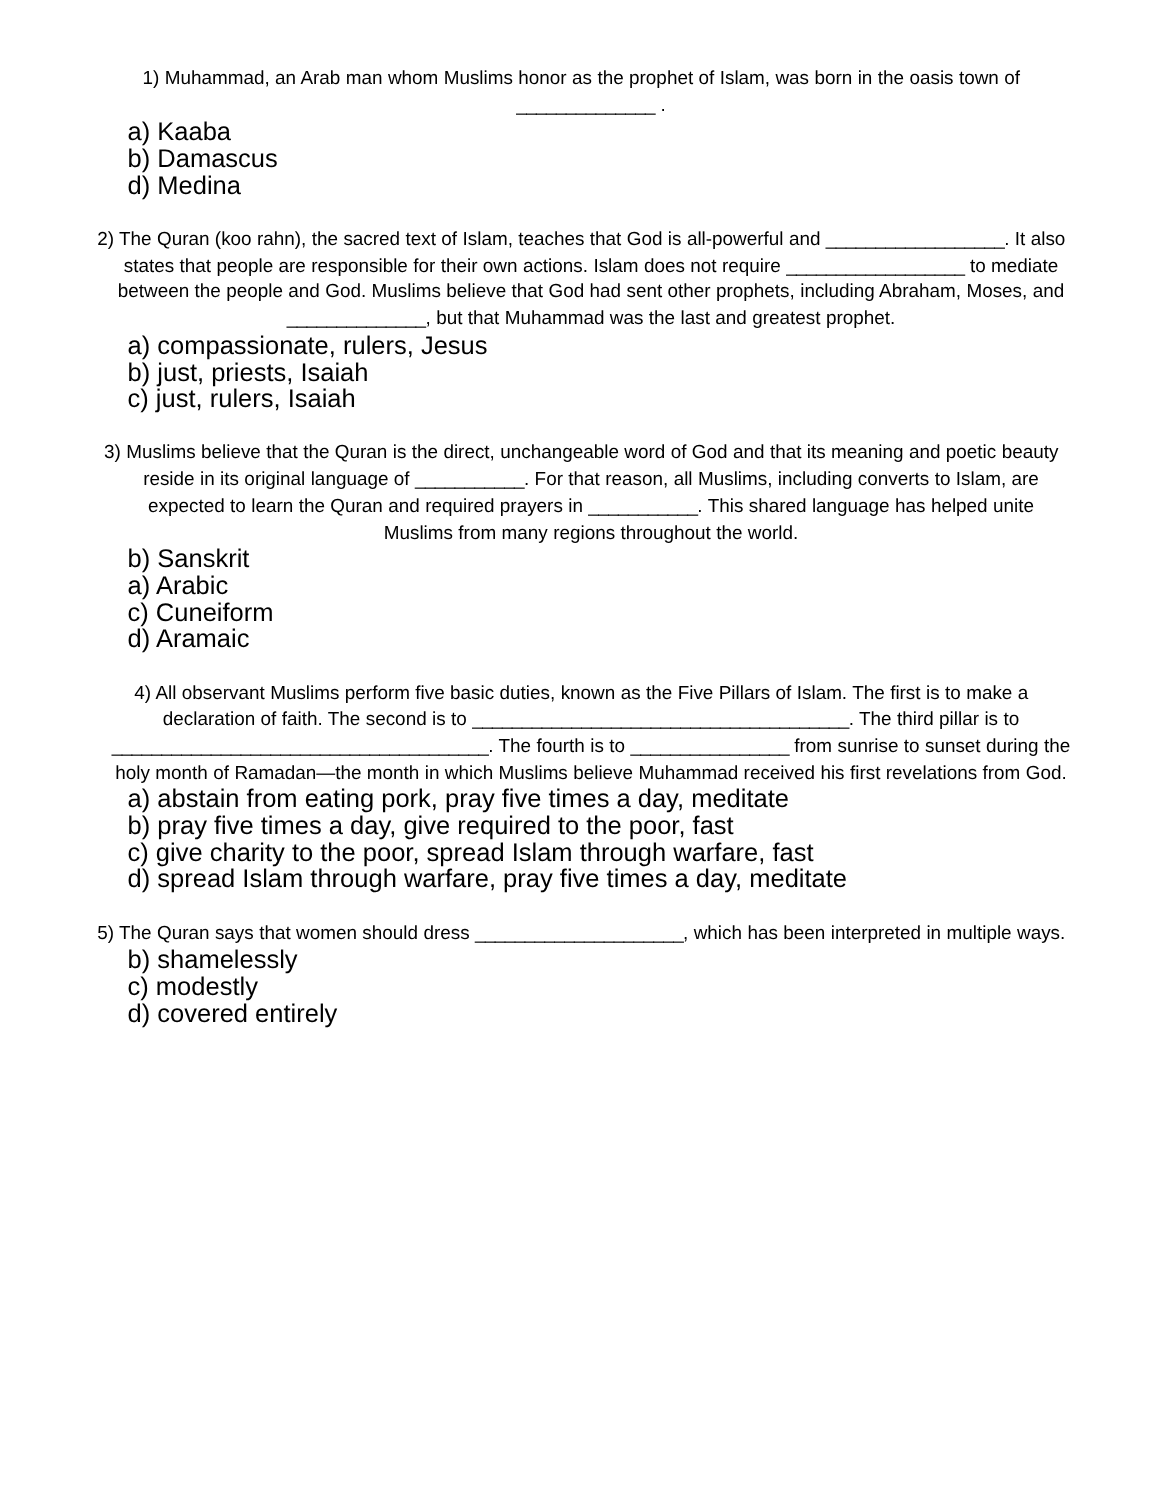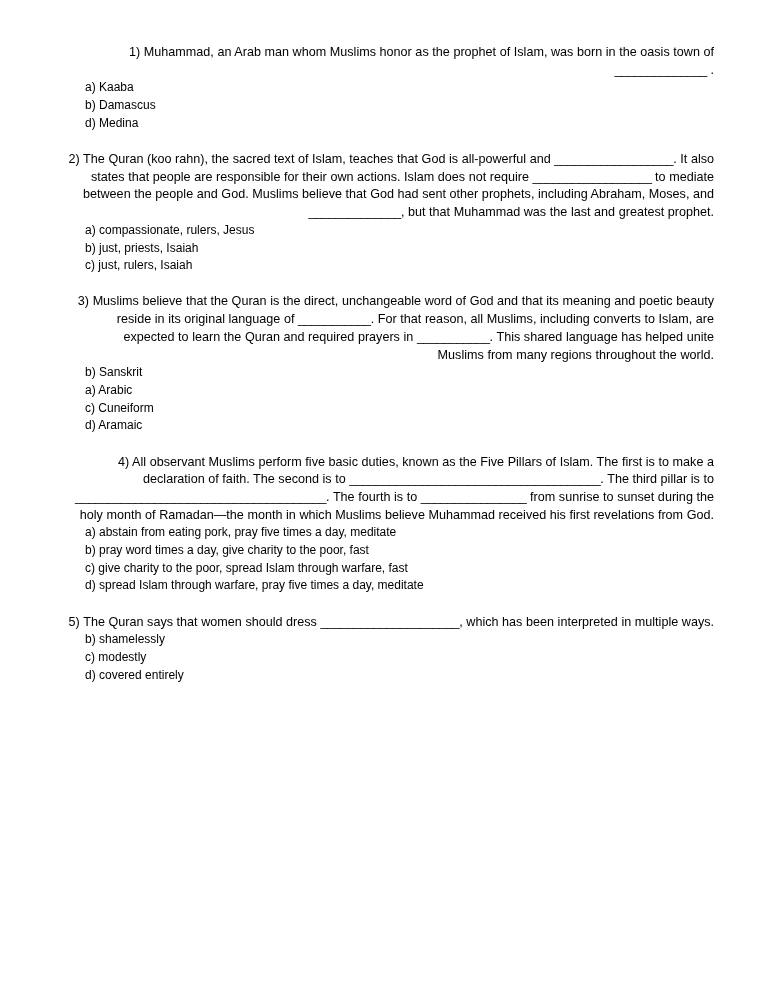--- a/index.html
+++ b/index.html
@@ -29,40 +29,40 @@
   .question-block {
     margin-bottom: 18.5px;
   }
   .question-block:last-child {
     margin-bottom: 0;
   }
   
   .question-text {
     font-size: 12.6px;
     line-height: 17.7px;
-    text-align: right;
+    text-align: center;
     padding-left: 13px;
     text-indent: -13px;
     margin: 0 0 0 0;
     word-spacing: 0.1px;
   }
   .q-num {
     white-space: nowrap;
   }
   .blank {
     text-decoration: none;
     letter-spacing: -0.4px;
   }
   .options {
     list-style: none;
     margin: 0;
     padding: 0;
   }
   .option {
-    font-size: 12px;
+    font-size: 17px;
     line-height: 17.7px;
     padding-left: 24px;
     margin: 0;
   }
   .option-marker {
     display: inline;
   }
 </style>
 </head>
 <body>
@@ -91,21 +91,21 @@
           <li class="option"><span class="option-marker">b)</span> <span>Sanskrit</span></li>
           <li class="option"><span class="option-marker">a)</span> <span>Arabic</span></li>
           <li class="option"><span class="option-marker">c)</span> <span>Cuneiform</span></li>
           <li class="option"><span class="option-marker">d)</span> <span>Aramaic</span></li>
         </ul>
       </div>
       <div class="question-block">
         <p class="question-text"><span class="q-num">4)</span> <span>All observant Muslims perform five basic duties, known as the Five Pillars of Islam. The first is to make a declaration of faith. The second is to </span><span class="blank">______________________________________</span><span>. The third pillar is to </span><span class="blank">______________________________________</span><span>. The fourth is to </span><span class="blank">________________</span><span> from sunrise to sunset during the holy month of Ramadan—the month in which Muslims believe Muhammad received his first revelations from God.</span></p>
         <ul class="options">
           <li class="option"><span class="option-marker">a)</span> <span>abstain from eating pork, pray five times a day, meditate</span></li>
-          <li class="option"><span class="option-marker">b)</span> <span>pray word times a day, give charity to the poor, fast</span></li>
+          <li class="option"><span class="option-marker">b)</span> <span>pray five times a day, give required to the poor, fast</span></li>
           <li class="option"><span class="option-marker">c)</span> <span>give charity to the poor, spread Islam through warfare, fast</span></li>
           <li class="option"><span class="option-marker">d)</span> <span>spread Islam through warfare, pray five times a day, meditate</span></li>
         </ul>
       </div>
       <div class="question-block">
         <p class="question-text"><span class="q-num">5)</span> <span>The Quran says that women should dress </span><span class="blank">_____________________</span><span>, which has been interpreted in multiple ways.</span></p>
         <ul class="options">
           <li class="option"><span class="option-marker">b)</span> <span>shamelessly</span></li>
           <li class="option"><span class="option-marker">c)</span> <span>modestly</span></li>
           <li class="option"><span class="option-marker">d)</span> <span>covered entirely</span></li>

